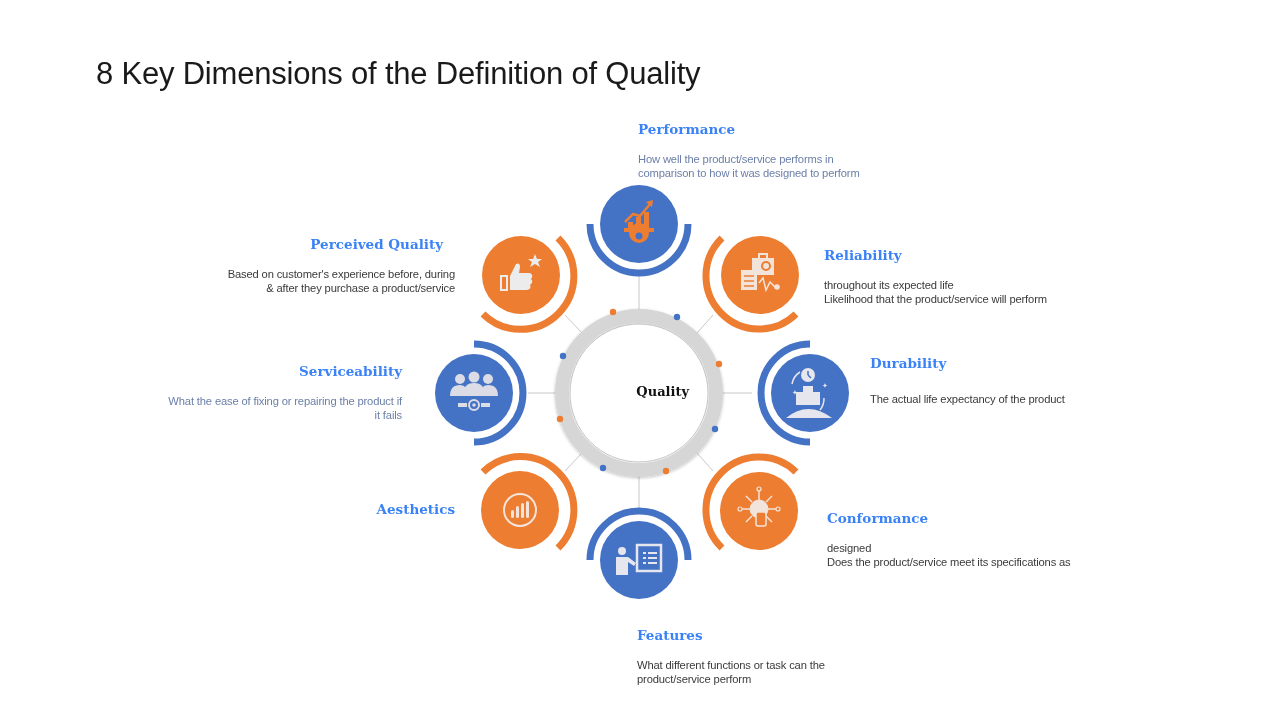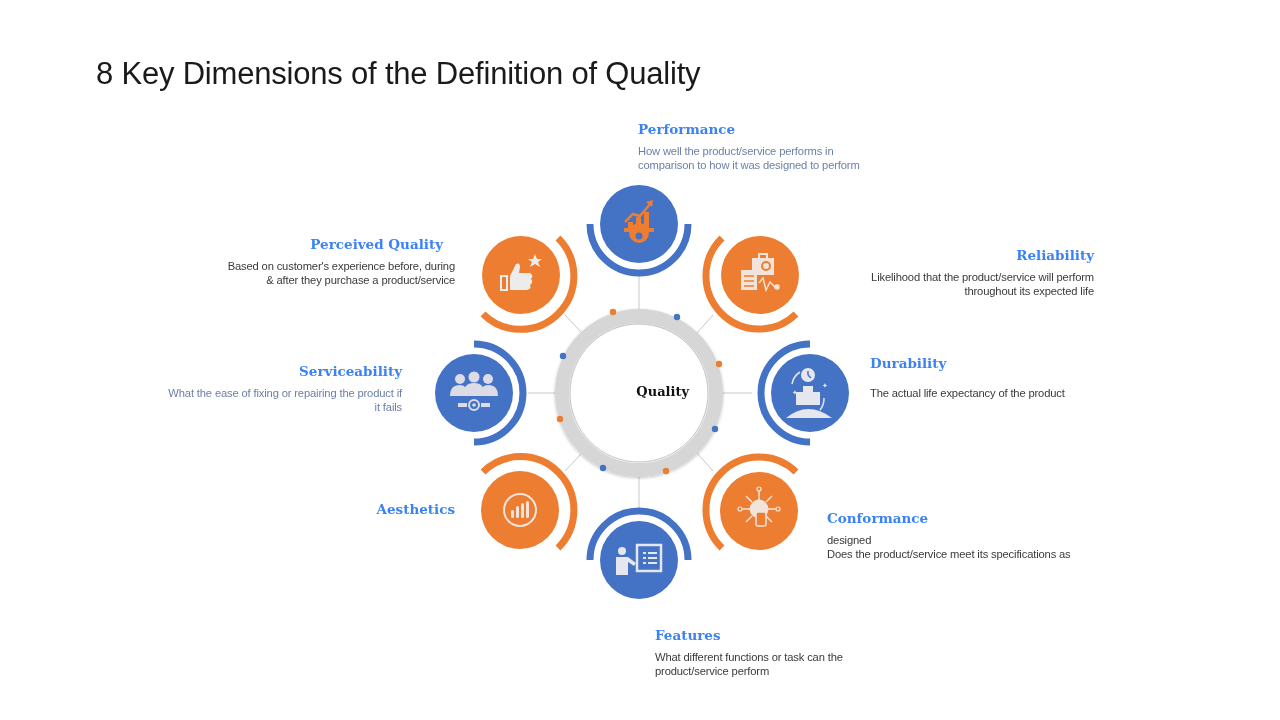--- a/index.html
+++ b/index.html
@@ -1,21 +1,21 @@
 <!DOCTYPE html>
 <html><head>
 <meta charset="utf-8">
 <style>
   html, body { margin:0; padding:0; background:#ffffff; }
   body { width:1280px; height:720px; position:relative; overflow:hidden; font-family:"Liberation Sans", sans-serif; }
   .title { position:absolute; left:96px; top:56px; font-family:"Liberation Sans", sans-serif; font-size:31px; color:#1a1a1a; letter-spacing:-0.2px; white-space:nowrap; }
   svg.diagram { position:absolute; left:0; top:0; }
   .label { position:absolute; }
   .label .head { font-family:"DejaVu Serif", "Liberation Serif", serif; font-weight:bold; font-size:13.5px; color:#3b82f6; line-height:17px; }
-  .label .desc { font-family:"Liberation Sans", sans-serif; font-size:11.2px; color:#3a3a3a; line-height:14px; margin-top:6px; letter-spacing:-0.15px; }
+  .label .desc { font-family:"Liberation Sans", sans-serif; font-size:11.2px; color:#3a3a3a; line-height:14px; margin-top:14px; letter-spacing:-0.15px; }
   .label .desc.blue { color:#6b7fa8; }
   .label.right { text-align:right; }
   .center-text { position:absolute; left:589px; top:384px; width:100px; text-align:right; font-family:"DejaVu Serif", "Liberation Serif", serif; font-weight:bold; font-size:13px; color:#111; }
 </style>
 </head>
 <body>
 
 <div class="title">8 Key Dimensions of the Definition of Quality</div>
 
 <svg class="diagram" width="1280" height="720" viewBox="0 0 1280 720">
@@ -176,44 +176,44 @@
 <div class="center-text">Quality</div>
 
 <div class="label" style="left:638px; top:121px; width:270px;">
   <div class="head">Performance</div>
   <div class="desc blue">
     <div>How well the product/service performs in</div>
     <div>comparison to how it was designed to perform</div>
   </div>
 </div>
 
-<div class="label" style="left:824px; top:247px; width:270px;text-align:right;">
+<div class="label" style="left:824px; top:247px; width:270px;">
   <div class="head">Reliability</div>
   <div class="desc">
+    <div>throughout its expected life</div>
     <div>Likelihood that the product/service will perform</div>
-    <div>throughout its expected life</div>
   </div>
 </div>
 
 <div class="label" style="left:870px; top:355px; width:260px;">
   <div class="head">Durability</div>
-  <div class="desc" style="margin-top:14px;">
+  <div class="desc" style="margin-top:20px;">
     <div>The actual life expectancy of the product</div>
   </div>
 </div>
 
 <div class="label" style="left:827px; top:510px; width:290px;">
   <div class="head">Conformance</div>
   <div class="desc">
     <div>designed</div>
     <div>Does the product/service meet its specifications as</div>
   </div>
 </div>
 
-<div class="label" style="left:655px; top:627px; width:260px;">
+<div class="label" style="left:637px; top:627px; width:260px;">
   <div class="head">Features</div>
   <div class="desc">
     <div>What different functions or task can the</div>
     <div>product/service perform</div>
   </div>
 </div>
 
 <div class="label right" style="left:175px; top:501px; width:280px;">
   <div class="head">Aesthetics</div>
 </div>

